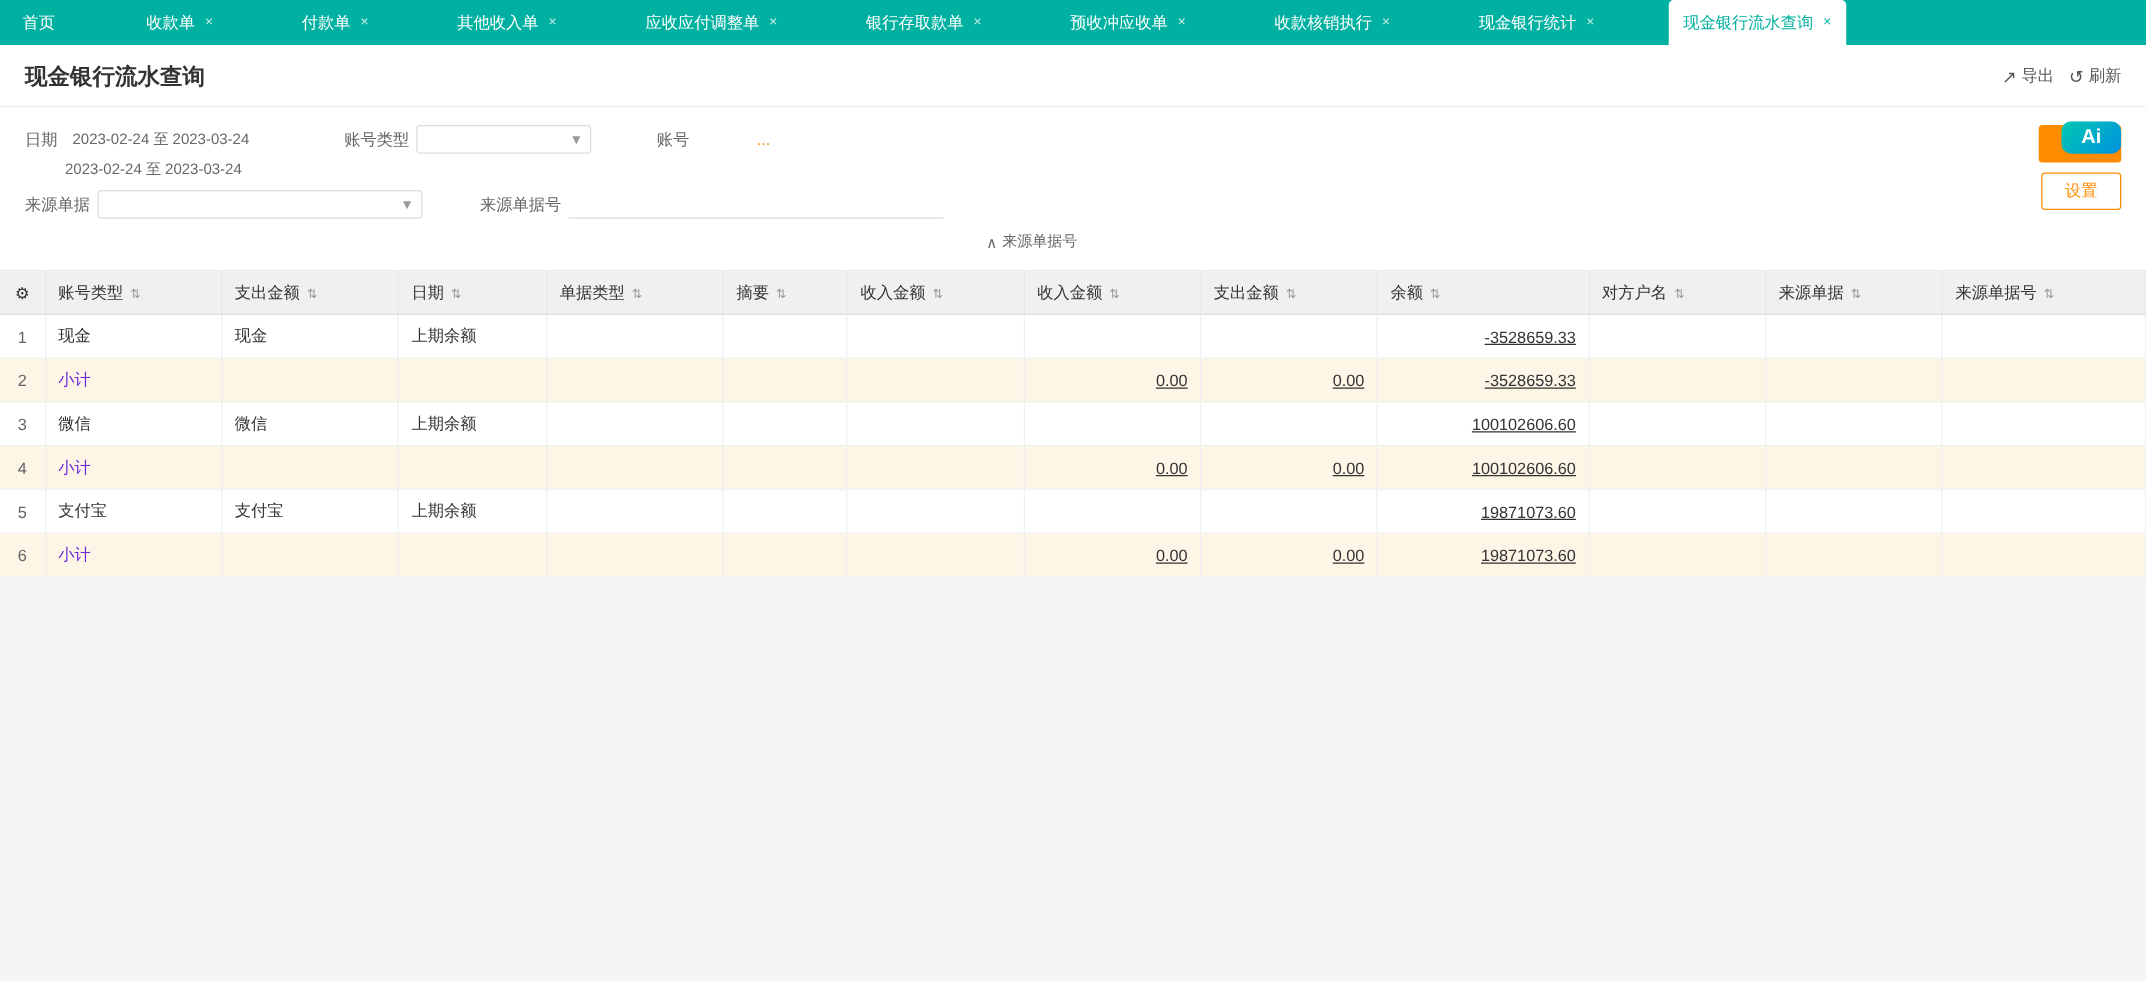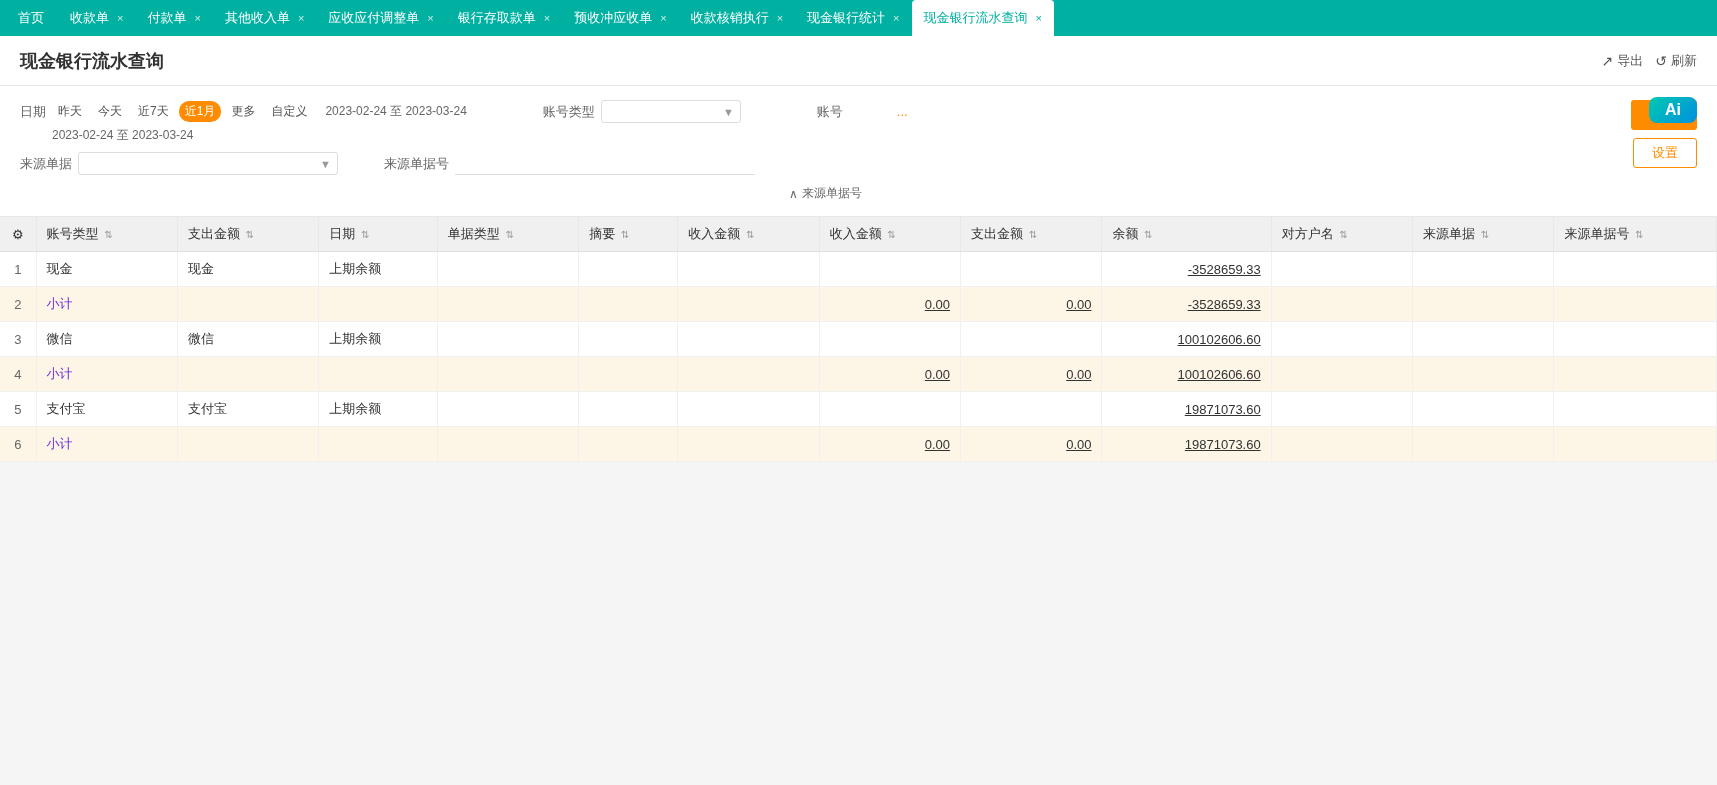--- a/index.html
+++ b/index.html
@@ -6,20 +6,21 @@
     body { background: #f5f5f5; font-size: 13px; color: #333; }
 
     
     .top-nav {
       background: #00b0a0;
       display: flex;
       align-items: center;
       height: 36px;
       padding: 0 4px;
       overflow: hidden;
+      gap: 47px;
     }
     .nav-item {
       color: #fff;
       padding: 0 12px;
       height: 36px;
       line-height: 36px;
       cursor: pointer;
       white-space: nowrap;
       font-size: 13px;
       display: flex;
@@ -328,42 +329,34 @@
     </div>
   </div>
 </div>
 
 <div class="filter-area">
   <div style="display:flex; align-items:flex-start; justify-content:space-between;">
     <div style="flex:1;">
       <div class="filter-row">
         <div class="filter-item">
           <span class="filter-label">日期</span>
-          <div class="date-options">
-            <span class="date-opt">昨天</span>
-            <span class="date-opt">今天</span>
-            <span class="date-opt">近7天</span>
-            <span class="date-opt active">近1月</span>
-            <span class="date-opt">更多</span>
-            <span class="date-opt">自定义</span>
-          </div>
           <span class="date-range">2023-02-24 至 2023-03-24</span>
         </div>
 
         <div class="filter-item" style="margin-left: 60px;">
           <span class="filter-label">账号类型</span>
           <div class="select-wrap">
             <select class="filter-select">
               <option value=""></option>
             </select>
             <span class="chevron">▼</span>
           </div>
         </div>
 
-        <div class="filter-item" style="margin-left: 60px; gap: 48px;">
+        <div class="filter-item" style="margin-left: 36px; gap: 48px;">
           <span class="filter-label">账号</span>
           <span class="more-btn">...</span>
         </div>
       </div>
 
       <div style="margin-left: 32px; margin-top: -6px; margin-bottom: 8px;">
         <span style="font-size:12px; color:#666;">2023-02-24 至 2023-03-24</span>
       </div>
 
       <div class="filter-row">

